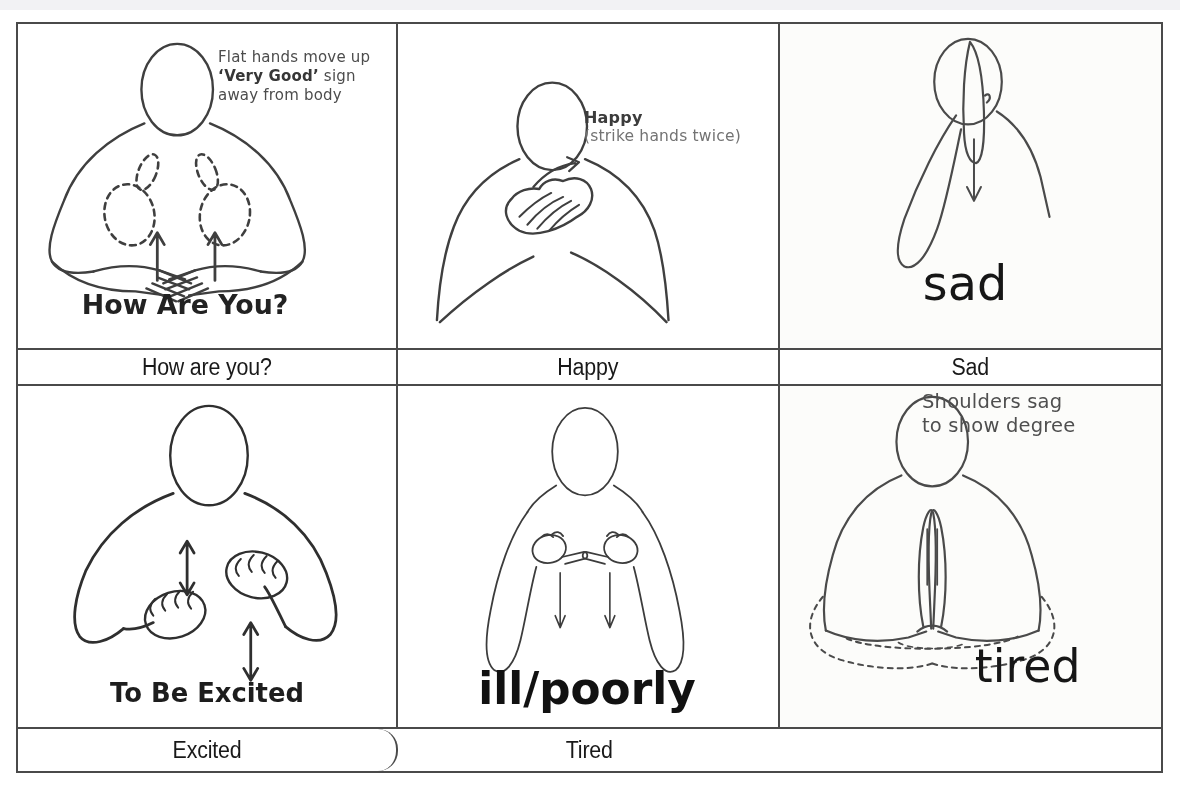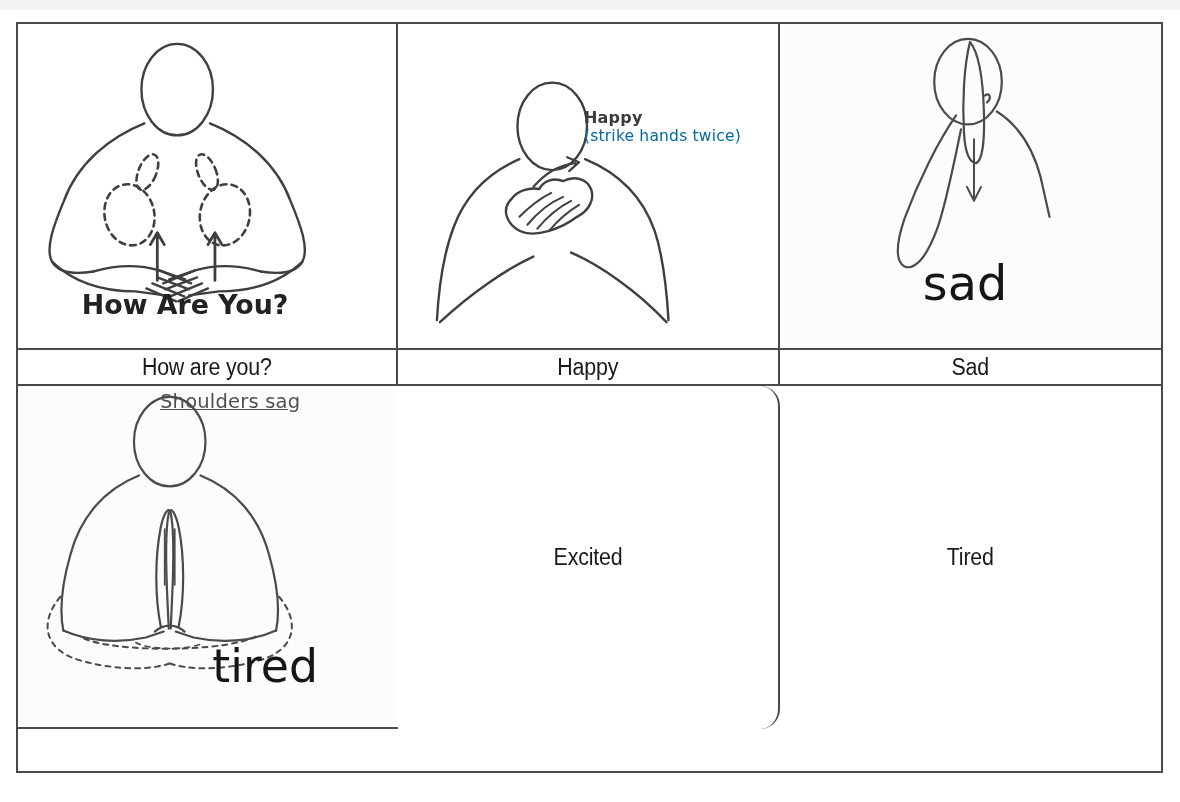--- a/index.html
+++ b/index.html
@@ -32,22 +32,22 @@
   .caption-cell .cap{display:inline-block;transform:scaleX(0.93);}
   .drawing{position:absolute;left:0;top:0;width:100%;height:100%;}
   .note{
     position:absolute;font-family:"DejaVu Sans",sans-serif;color:#4c4c4c;
     font-size:15px;line-height:19px;letter-spacing:0.2px;
   }
   .note-1{left:200px;top:24px;width:172px;}
   .note-1 b{color:#363636;}
   .note-2{left:186px;top:84px;width:190px;}
   .note-2 .t{font-weight:bold;color:#3c3c3c;font-size:16px;line-height:19px;}
-  .note-2 .s{color:#0369a1;font-size:15.5px;line-height:19px;}
-  .note-6{left:142px;top:4px;width:236px;font-size:19.5px;line-height:24px;color:#4f4f4f;text-decoration:underline;}
+  .note-2 .s{color:#737373;font-size:15.5px;line-height:19px;}
+  .note-6{left:142px;top:4px;width:236px;font-size:19.5px;line-height:24px;color:#4f4f4f;}
   .note span{display:block;}
   svg text{font-family:"DejaVu Sans",sans-serif;}
 </style>
 </head>
 <body>
 
 <div class="top-strip"></div>
 
 <div class="sign-table">
 
@@ -67,20 +67,25 @@
           <ellipse cx="112" cy="192" rx="25" ry="31" transform="rotate(-12 112 192)"></ellipse>
           <ellipse cx="130" cy="149" rx="9" ry="19" transform="rotate(22 130 149)"></ellipse>
           <ellipse cx="208" cy="192" rx="25" ry="31" transform="rotate(12 208 192)"></ellipse>
           <ellipse cx="190" cy="149" rx="9" ry="19" transform="rotate(-22 190 149)"></ellipse>
         </g>
         <path d="M140,258 L140,212 M133,222 L140,210 L147,222" stroke-width="2.8"></path>
         <path d="M198,258 L198,212 M191,222 L198,210 L205,222" stroke-width="2.8"></path>
       </g>
       <text x="168" y="292" text-anchor="middle" font-size="27" font-weight="bold" fill="#222222">How Are You?</text>
     </svg>
+    <div class="note note-1">
+      <span>Flat hands move up</span>
+      <span><b>‘Very Good’</b><i style="font-style:normal"> sign</i></span>
+      <span>away from body</span>
+    </div>
   </div>
 
   <div class="cell">
     <svg class="drawing" viewBox="0 0 382 326" preserveAspectRatio="xMidYMid meet">
       <g fill="none" stroke="#3f3f3f" stroke-width="2.4" stroke-linecap="round" stroke-linejoin="round">
         <ellipse cx="155" cy="103" rx="35" ry="44"></ellipse>
         <path d="M122,136 C90,150 68,172 56,204 C46,230 41,262 39,298"></path>
         <path d="M188,136 C222,150 246,174 258,208 C266,232 270,264 272,298"></path>
         <path d="M42,300 C74,270 110,246 136,234"></path>
         <path d="M270,300 C240,268 202,242 174,230"></path>
@@ -112,21 +117,59 @@
   <div class="cell caption-cell">
     <span class="cap">How are you?</span>
   </div>
   <div class="cell caption-cell">
     <span class="cap">Happy</span>
   </div>
   <div class="cell caption-cell last-col">
     <span class="cap">Sad</span>
   </div>
 
-
+  <div class="cell">
+    <svg class="drawing" viewBox="0 0 380 343" preserveAspectRatio="xMidYMid meet">
+      <g fill="none" stroke="#2f2f2f" stroke-width="2.8" stroke-linecap="round" stroke-linejoin="round">
+        <ellipse cx="192" cy="70" rx="39" ry="50" stroke-width="2.4"></ellipse>
+        <path d="M156,108 C118,122 86,148 68,186 C58,210 52,238 62,252 C72,264 92,256 106,244"></path>
+        <path d="M228,108 C266,122 296,150 310,188 C320,214 324,238 314,250 C303,262 283,254 269,242"></path>
+        <path d="M106,244 C116,246 128,242 136,238"></path>
+        <path d="M269,242 C262,228 254,210 248,202"></path>
+        <ellipse cx="158" cy="230" rx="31" ry="23" transform="rotate(-18 158 230)" stroke-width="2.4"></ellipse>
+        <path d="M138,214 q-9,9 -2,17 M150,209 q-9,9 -2,17 M163,206 q-9,9 -2,17 M176,207 q-9,9 -2,17" stroke-width="2"></path>
+        <ellipse cx="240" cy="190" rx="31" ry="23" transform="rotate(14 240 190)" stroke-width="2.4"></ellipse>
+        <path d="M224,174 q-9,9 -2,17 M237,170 q-9,9 -2,17 M250,171 q-9,9 -2,17 M261,176 q-9,9 -2,17" stroke-width="2"></path>
+        <path d="M170,158 L170,208 M163,168 L170,156 L177,168 M163,198 L170,210 L177,198"></path>
+        <path d="M234,240 L234,294 M227,250 L234,238 L241,250 M227,284 L234,296 L241,284"></path>
+      </g>
+      <text x="190" y="318" text-anchor="middle" font-size="26" font-weight="bold" fill="#1d1d1d">To Be Excited</text>
+    </svg>
+  </div>
+
+  <div class="cell">
+    <svg class="drawing" viewBox="0 0 382 343" preserveAspectRatio="xMidYMid meet">
+      <g fill="none" stroke="#3c3c3c" stroke-width="1.8" stroke-linecap="round" stroke-linejoin="round">
+        <ellipse cx="188" cy="66" rx="33" ry="44"></ellipse>
+        <path d="M159,100 C146,108 136,116 130,127"></path>
+        <path d="M217,100 C230,108 240,116 246,127"></path>
+        <path d="M130,127 C113,150 100,188 93,226 C87,256 87,278 97,286 C107,292 117,280 123,256 C128,236 133,204 139,182"></path>
+        <path d="M246,127 C263,150 276,188 283,226 C289,256 289,278 279,286 C269,292 259,280 253,256 C248,236 243,204 237,182"></path>
+        <ellipse cx="152" cy="164" rx="17" ry="14" transform="rotate(-15 152 164)"></ellipse>
+        <path d="M144,152 q6,-6 12,0 M155,149 q6,-5 11,2"></path>
+        <path d="M165,172 L186,167 C191,166 192,173 187,174 L168,179"></path>
+        <ellipse cx="224" cy="164" rx="17" ry="14" transform="rotate(15 224 164)"></ellipse>
+        <path d="M232,152 q-6,-6 -12,0 M221,149 q-6,-5 -11,2"></path>
+        <path d="M211,172 L190,167 C185,166 184,173 189,174 L208,179"></path>
+        <path d="M163,188 L163,240 M158,231 L163,243 L168,231" stroke-width="1.6"></path>
+        <path d="M213,188 L213,240 M208,231 L213,243 L218,231" stroke-width="1.6"></path>
+      </g>
+      <text x="190" y="320" text-anchor="middle" font-size="44" font-weight="bold" fill="#111111">ill/poorly</text>
+    </svg>
+  </div>
 
   <div class="cell last-col tint">
     <svg class="drawing" viewBox="0 0 381 343" preserveAspectRatio="xMidYMid meet">
       <g fill="none" stroke="#4a4a4a" stroke-width="2.2" stroke-linecap="round" stroke-linejoin="round">
         <ellipse cx="152" cy="56" rx="36" ry="45"></ellipse>
         <path d="M121,90 C86,104 62,132 52,170 C44,198 41,226 45,246"></path>
         <path d="M183,90 C218,104 242,132 252,170 C260,198 263,226 259,246"></path>
         <path d="M45,246 C70,257 100,259 128,253 L146,247"></path>
         <path d="M259,246 C234,257 204,259 176,253 L158,247"></path>
         <path d="M143,242 C137,212 137,172 143,142 C146,128 151,120 153,128 C156,142 156,182 154,222 L153,244"></path>
@@ -137,20 +180,21 @@
           <path d="M42,212 C20,238 26,266 62,276 C100,287 136,285 152,279"></path>
           <path d="M262,212 C284,238 278,266 242,276 C204,287 168,285 152,279"></path>
           <path d="M66,254 C96,268 208,268 238,252"></path>
           <path d="M118,258 C130,266 174,266 186,258" stroke-width="1.6"></path>
         </g>
       </g>
       <text x="248" y="298" text-anchor="middle" font-size="46" fill="#161616">tired</text>
     </svg>
     <div class="note note-6">
       <span>Shoulders sag</span>
+      <span>to show degree</span>
     </div>
   </div>
 
   <div class="cell caption-cell last-row">
     <span class="cap">Excited</span>
   </div>
   <div class="cell caption-cell last-row last-col">
     <span class="cap">Tired</span>
   </div>
 

